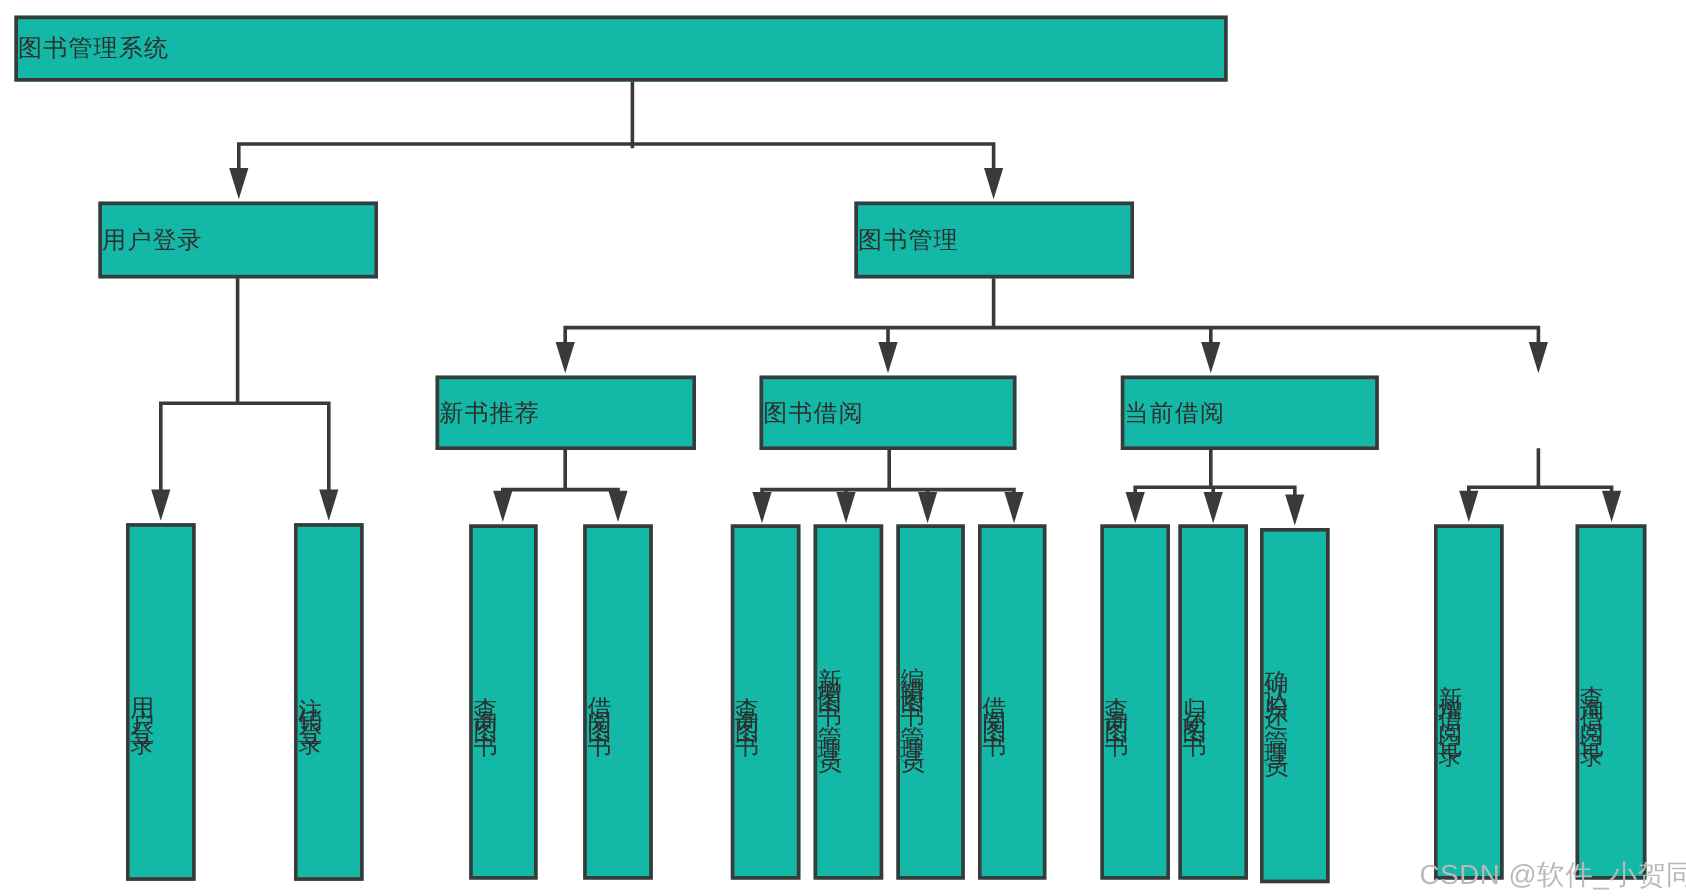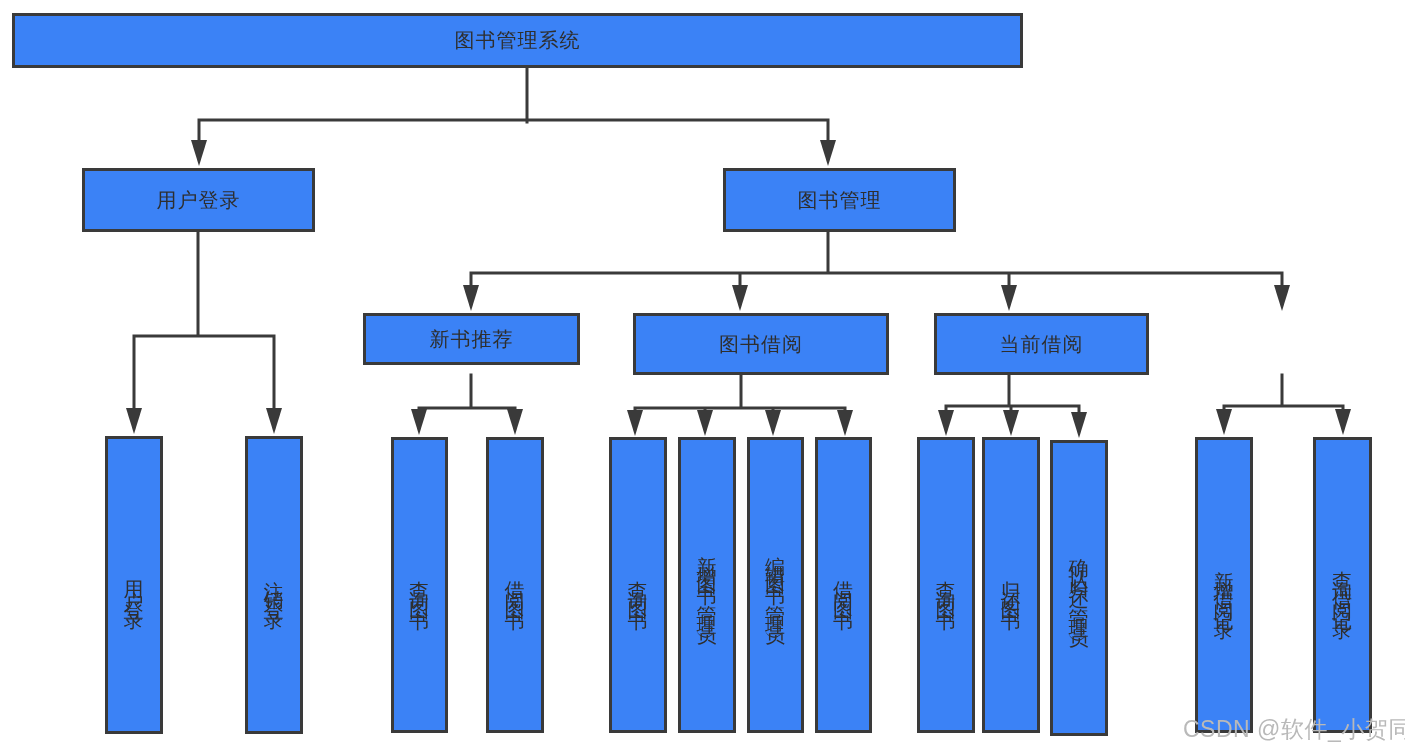--- a/index.html
+++ b/index.html
@@ -7,25 +7,25 @@
     position:relative;
     width:1405px;height:747px;
     background:#ffffff;
     font-family:"Liberation Sans", sans-serif;
     overflow:hidden;
   }
   #connector-layer{position:absolute;left:0;top:0;}
   .node{
     position:absolute;
     box-sizing:border-box;
-    background:#3b82f6;
+    background:#14b8a6;
     border:3px solid #3a3a3a;
     display:flex;
     align-items:center;
-    justify-content:center;
+    justify-content:flex-start;
     color:#2e2e2e;
   }
   .hbox{font-size:20px;letter-spacing:1px;}
   .vbox span{
     writing-mode:vertical-rl;
     text-orientation:mixed;
     font-size:20px;
     letter-spacing:10px;
     line-height:1;
     white-space:nowrap;
@@ -102,28 +102,28 @@
     </g>
   </svg>
 
   <div class="node hbox" style="left:12px;top:13px;width:1011px;height:55px;">
     <span>图书管理系统</span>
   </div>
 
   <div class="node hbox" style="left:82px;top:168px;width:233px;height:64px;">
     <span>用户登录</span>
   </div>
-  <div class="node hbox" style="left:712px;top:168px;width:233px;height:64px;margin-left:11px;">
+  <div class="node hbox" style="left:712px;top:168px;width:233px;height:64px;">
     <span>图书管理</span>
   </div>
 
-  <div class="node hbox" style="left:363px;top:313px;width:217px;height:52px;">
+  <div class="node hbox" style="left:363px;top:313px;width:217px;height:62px;">
     <span>新书推荐</span>
   </div>
-  <div class="node hbox" style="left:633px;top:313px;width:256px;height:62px;">
+  <div class="node hbox" style="left:633px;top:313px;width:214px;height:62px;">
     <span>图书借阅</span>
   </div>
   <div class="node hbox" style="left:902px;top:313px;width:215px;height:62px;margin-left:32px;">
     <span>当前借阅</span>
   </div>
 
   <div class="node vbox" style="left:105px;top:436px;width:58px;height:298px;">
     <span>用户登录</span>
   </div>
   <div class="node vbox" style="left:245px;top:436px;width:58px;height:298px;">

